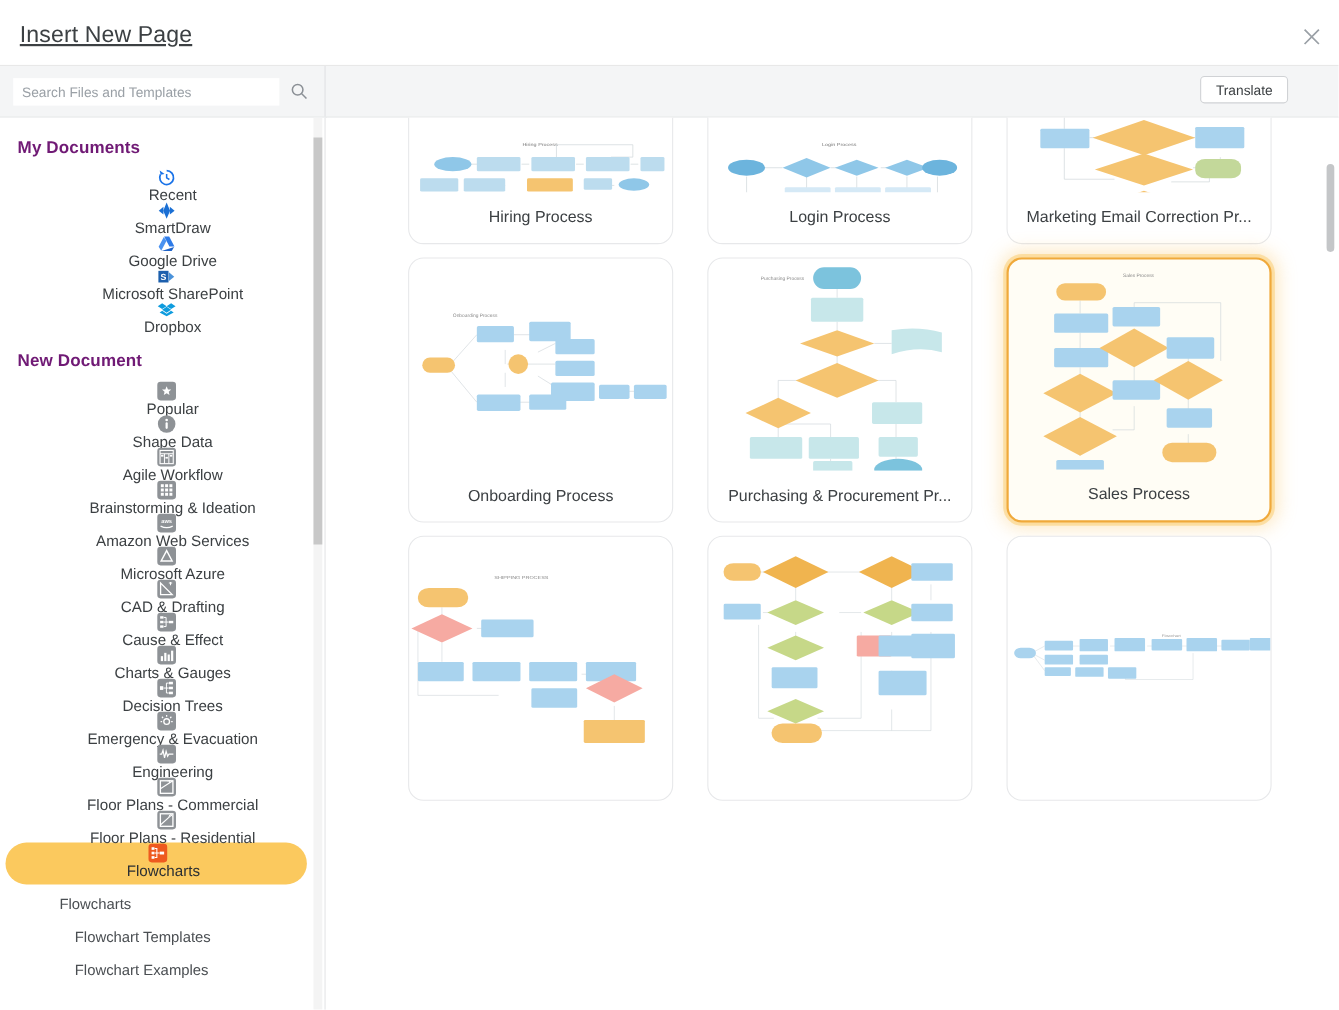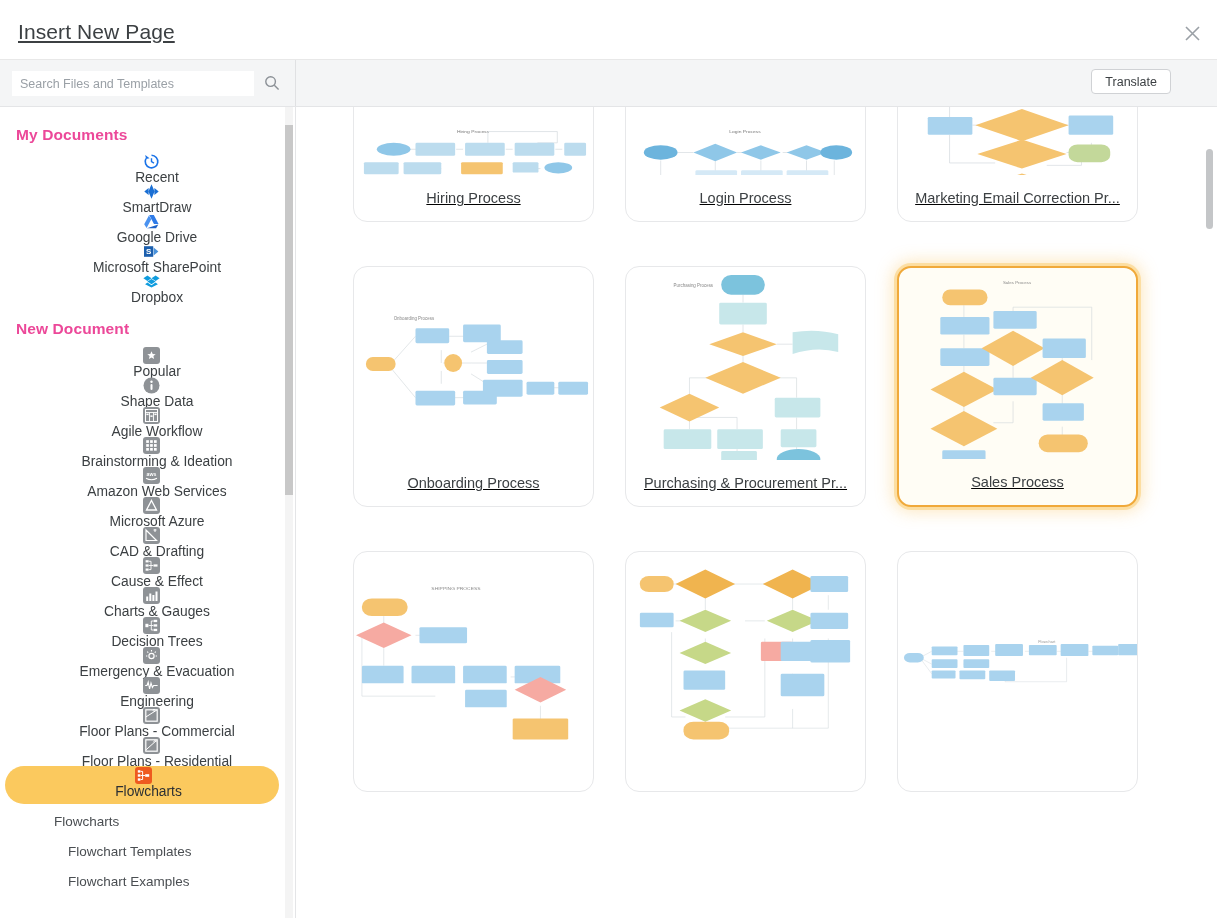--- a/index.html
+++ b/index.html
@@ -60,21 +60,21 @@
   .sb-scroll { position:absolute; left:0; top:0; width:296px; height:811px; }
   .sb-track {
     position:absolute; right:2px; top:0; width:8px; height:811px; background:#f4f4f4;
   }
   .sb-thumb {
     position:absolute; right:2px; top:18px; width:8px; height:370px;
     background:#c8c8c8; border-radius:0; cursor:pointer;
   }
 
   .sb-head {
-    font-size:15.5px; font-weight:bold; color:#ec4899;
+    font-size:15.5px; font-weight:bold; color:#701a75;
     padding-left:16px; letter-spacing:.1px;
   }
   .sb-row {
     display:flex; align-items:center; height:30px; padding-left:18px;
     cursor:pointer; font-size:13.8px; color:#3c4043;flex-direction:column;
   }
   .sb-row .ico {
     width:18px; height:18px; margin-right:11px; flex:0 0 18px;
     display:flex; align-items:center; justify-content:center;
   }
@@ -92,24 +92,23 @@
   .gico { width:17px; height:17px; border-radius:3px; background:#8e9296;
           display:block; position:relative; }
   .gico svg { position:absolute; left:0; top:0; }
 
   
   .content {
     position:absolute; left:297px; top:107px; width:920px; height:811px;
     background:#ffffff; overflow:hidden;
   }
   .grid {
-    position:absolute; left:0; top:0; width:900px;
-    display:flex; flex-wrap:wrap; gap:44px 31px;
+    position:absolute; left:18px; top:0; width:900px;
+    display:flex; flex-wrap:wrap; gap:12px 31px;
     padding:4px 0 0 56px;
-    text-decoration:underline;
   }
   .card {
     width:241px; height:241px; background:#fff;
     border:1px solid #e7e8ea; border-radius:14px;
     display:flex; flex-direction:column; cursor:pointer; position:relative;
   }
   .card.first-row { margin-top:-130px; }
   .card.selected {
     border:2px solid #f0a93a; background:#fffdf5;
     box-shadow:0 0 0 3px rgba(250,200,95,.45), 0 0 16px 5px rgba(250,190,80,.35);

